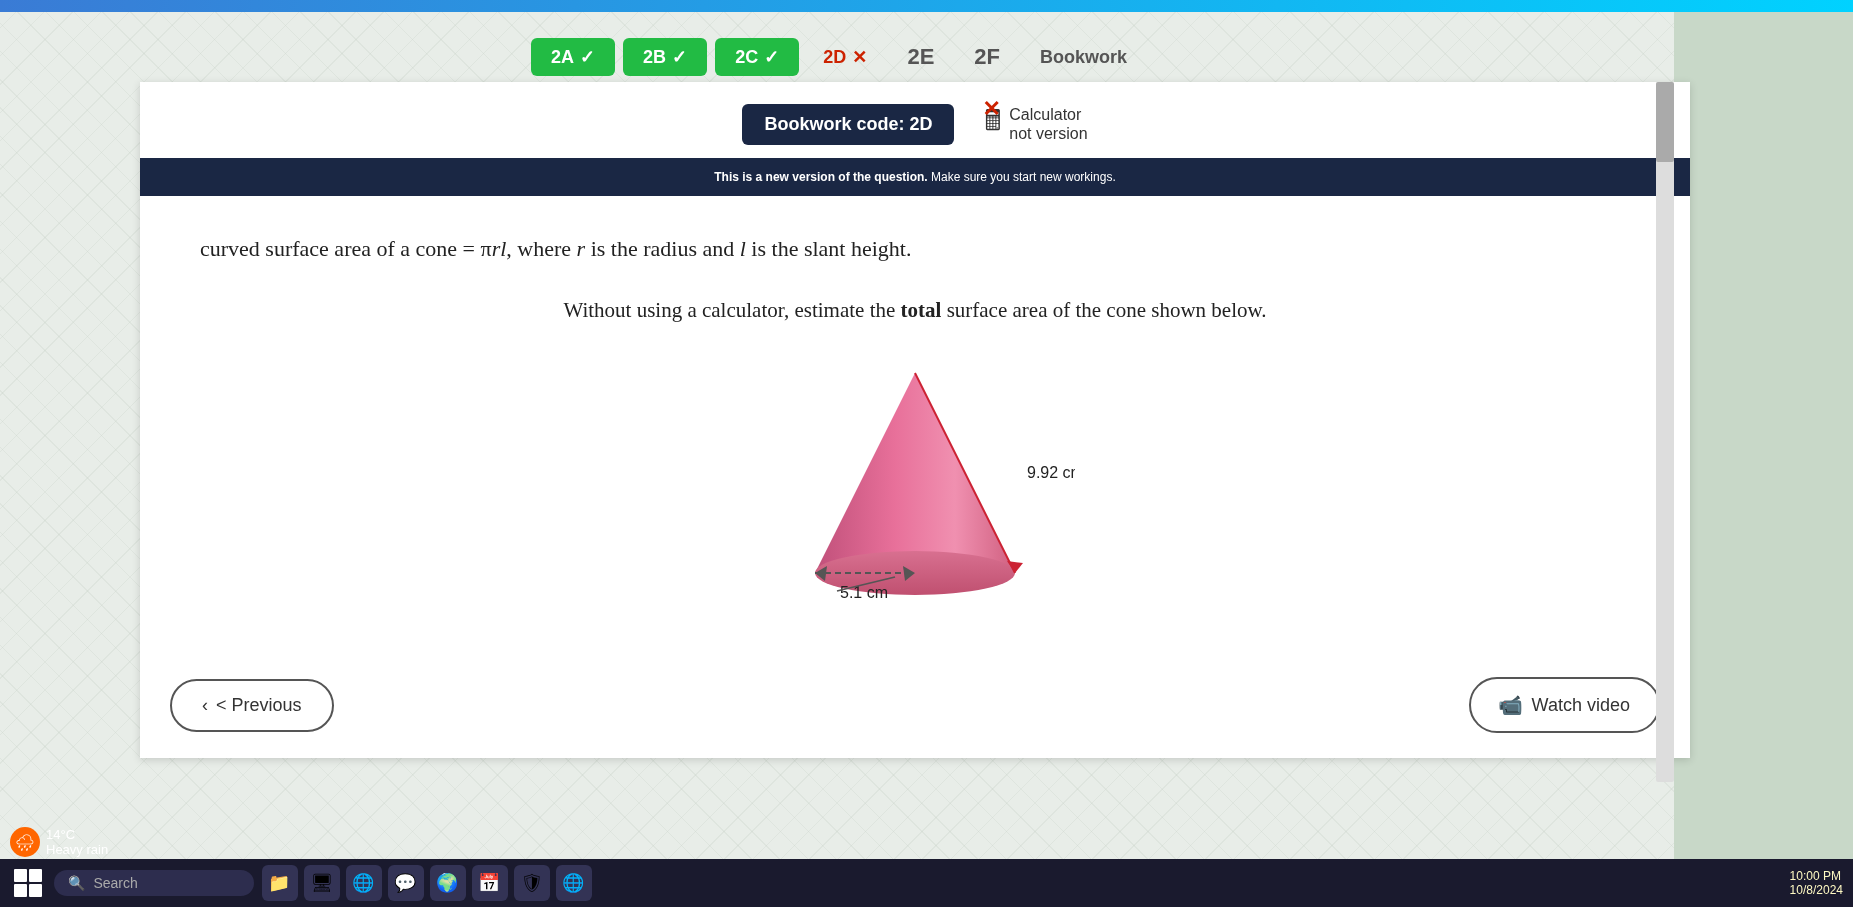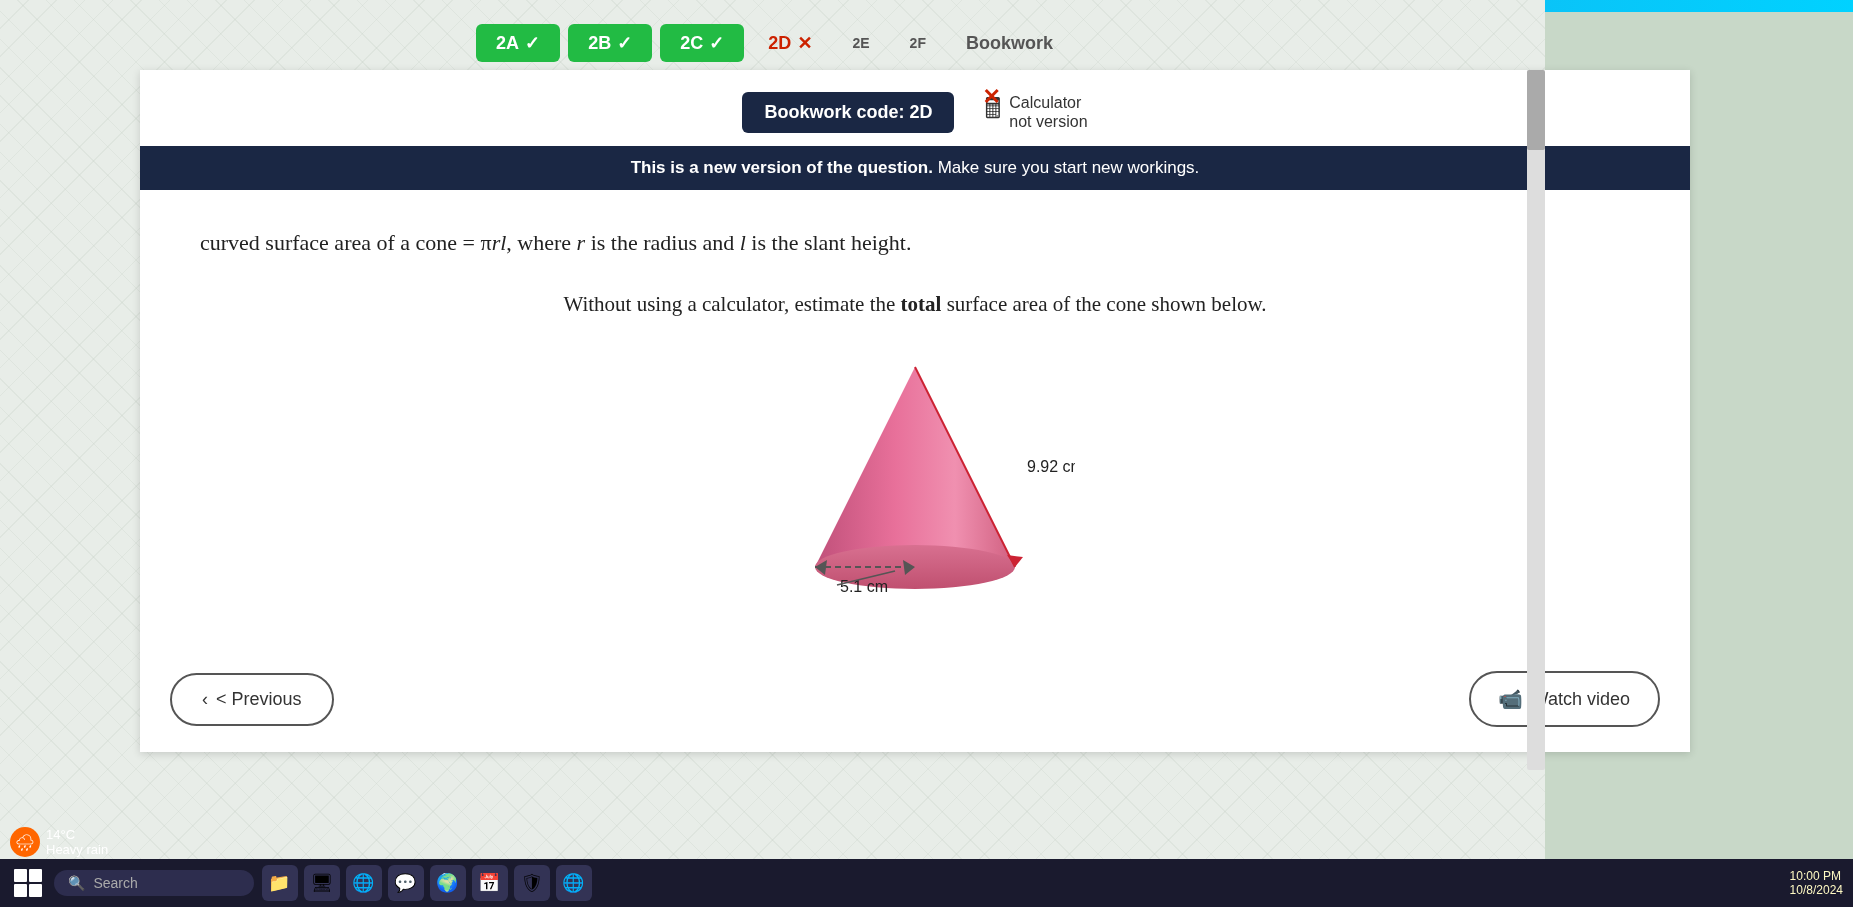--- a/index.html
+++ b/index.html
@@ -99,23 +99,23 @@
       border-radius: 50%;
       display: flex;
       align-items: center;
       justify-content: center;
       font-size: 16px;
     }
 
     
     .main-content {
       position: absolute;
-      top: 0;
+      top: 12px;
       left: 0;
-      width: 1545px;
+      width: 1674px;
       height: 860px;
       background: #e8ede8;
       background-image: 
         repeating-linear-gradient(45deg, rgba(200,210,200,0.3) 0px, rgba(200,210,200,0.3) 1px, transparent 1px, transparent 20px),
         repeating-linear-gradient(-45deg, rgba(200,210,200,0.3) 0px, rgba(200,210,200,0.3) 1px, transparent 1px, transparent 20px);
     }
 
     
     .browser-bar {
       position: absolute;
@@ -154,21 +154,21 @@
       color: white;
     }
     .nav-tab-active {
       color: #cc2200;
       font-weight: bold;
       font-size: 18px;
       padding: 8px 16px;
     }
     .nav-tab-inactive {
       color: #555;
-      font-size: 14px;
+      font-size: 22px;
       padding: 8px 16px;
     }
     .nav-tab-summary {
       color: #555;
       font-size: 18px;
       font-weight: bold;
       padding: 8px 16px;
     }
     .cross-red { color: #cc2200; }
 
@@ -209,21 +209,21 @@
       color: #333;
     }
     .calc-text { line-height: 1.2; }
 
     
     .version-banner {
       background: #1a2744;
       color: white;
       text-align: center;
       padding: 12px;
-      font-size: 17px;
+      font-size: 12px;
       margin-bottom: 20px;
     }
     .version-banner strong { font-weight: bold; }
 
     
     .content-area {
       padding: 20px 60px 30px 60px;
     }
     .formula-line {
       font-size: 22px;

